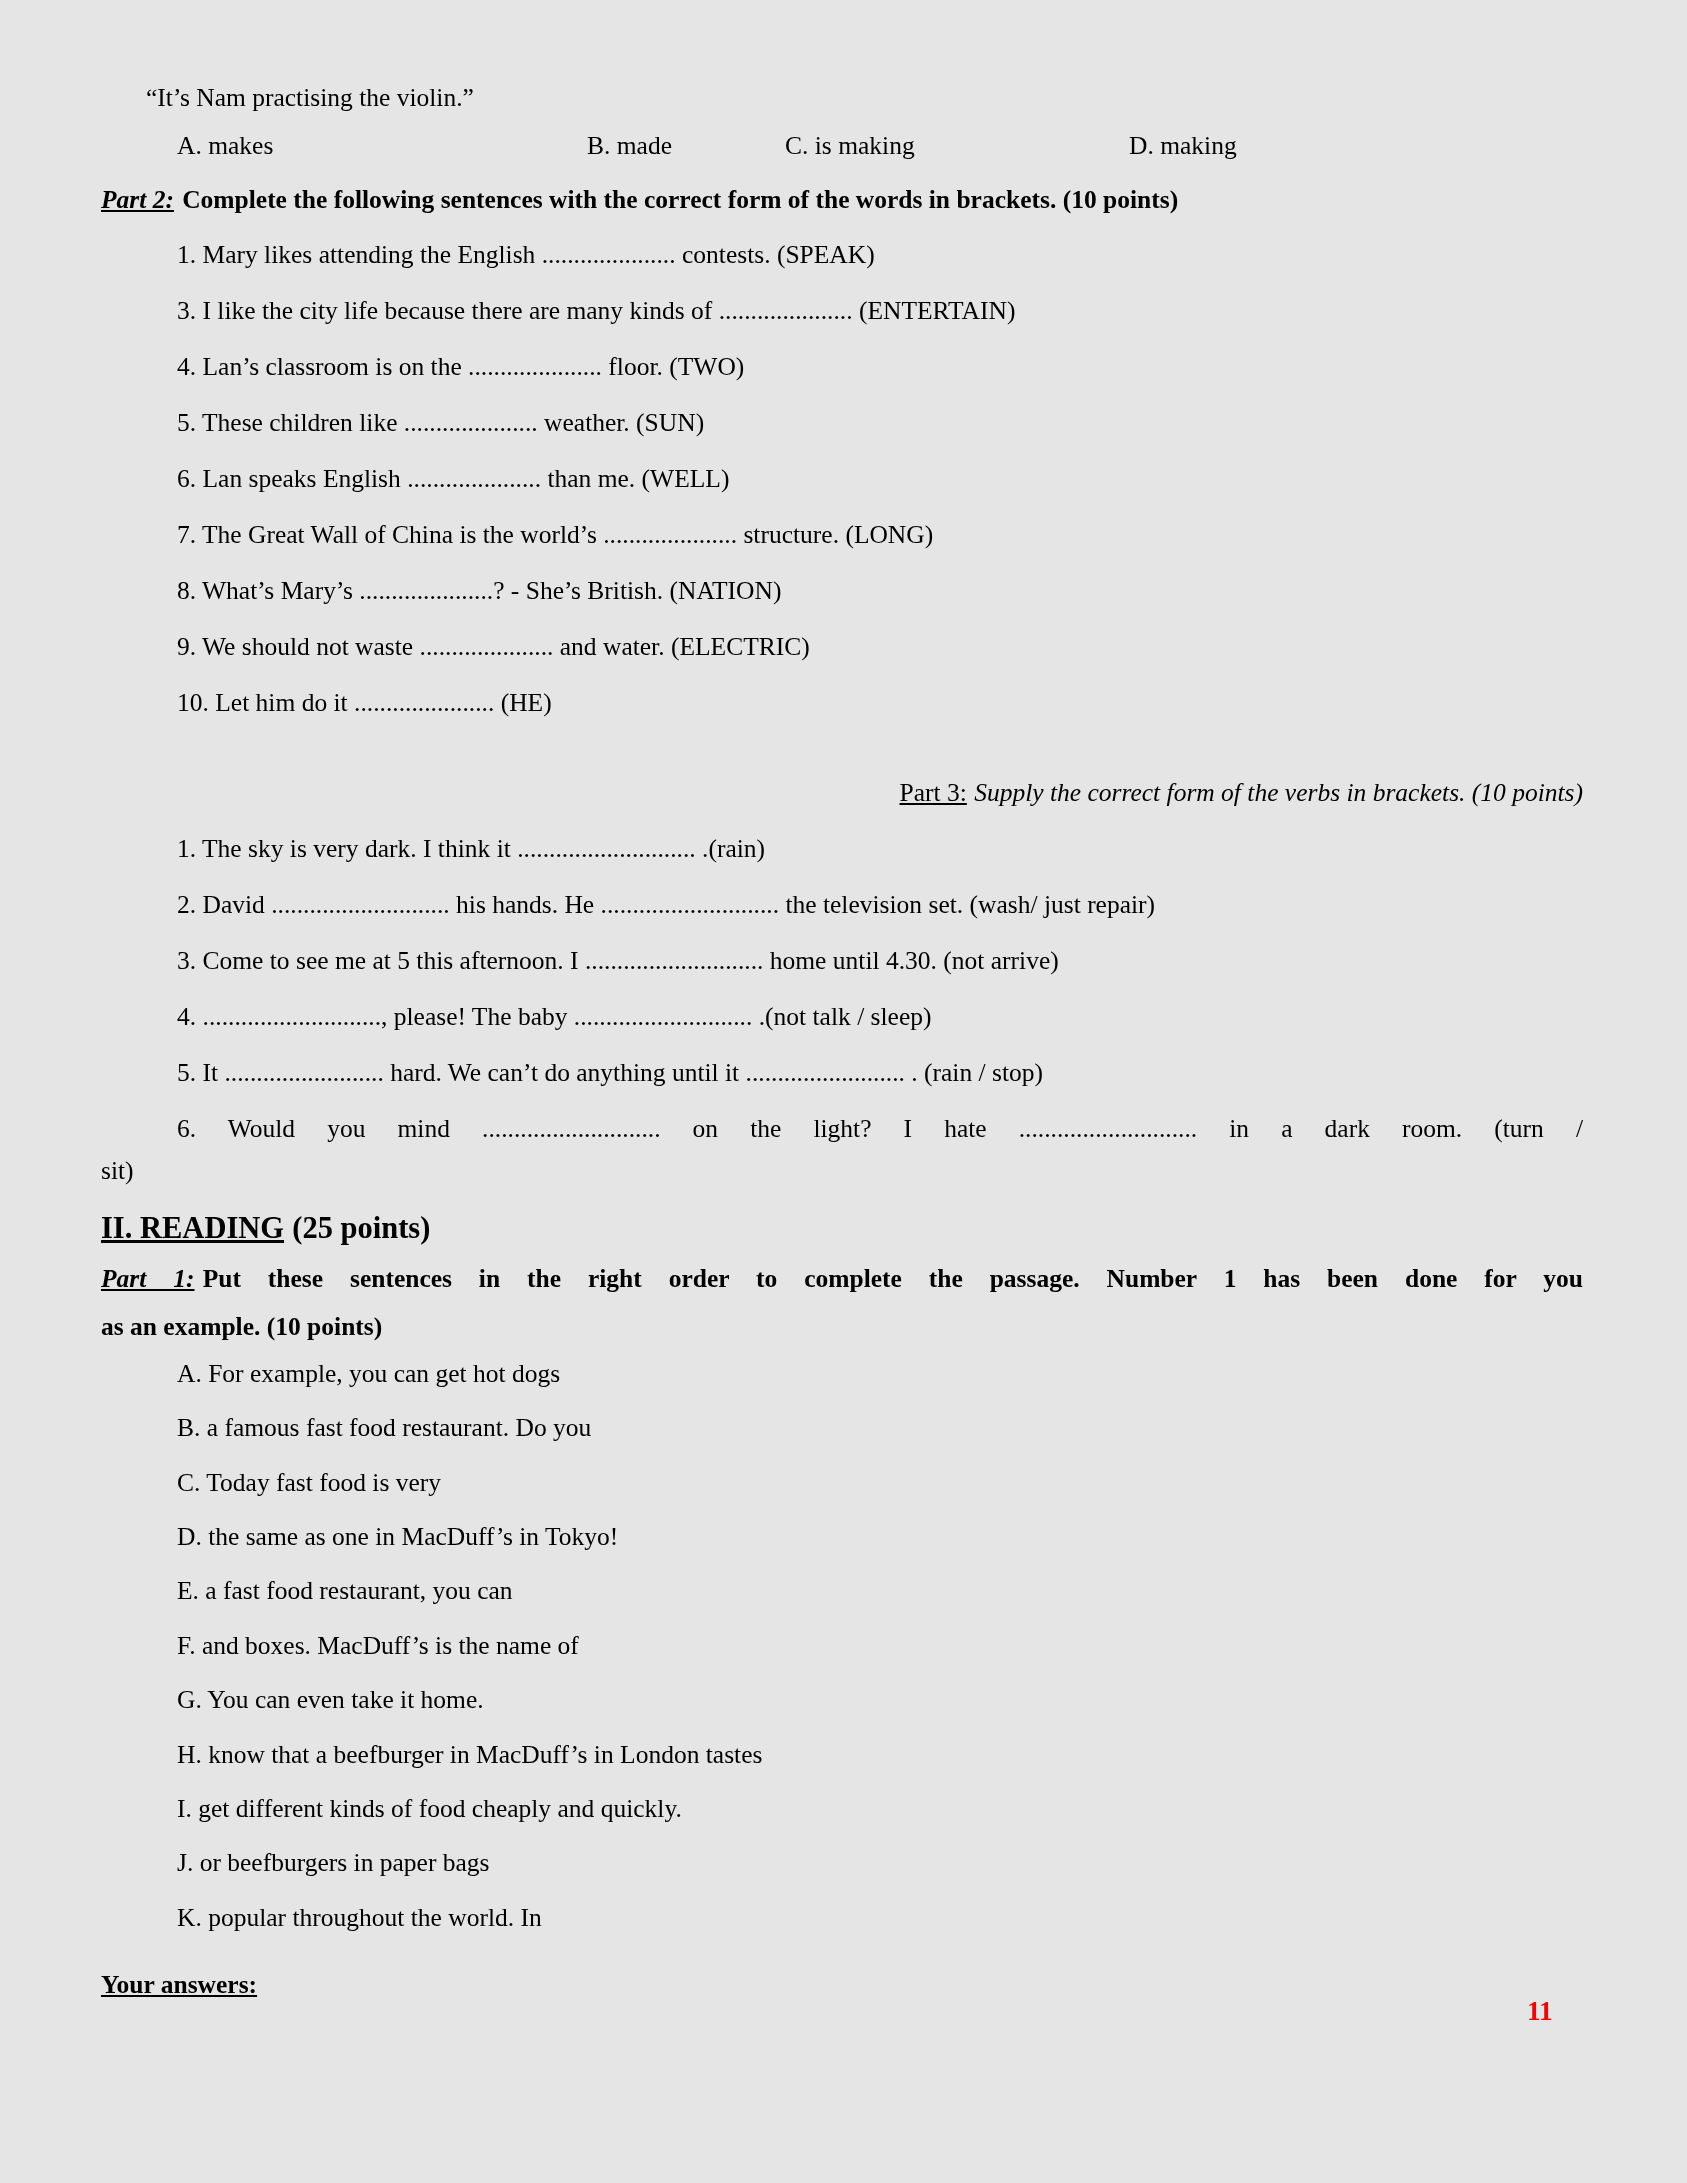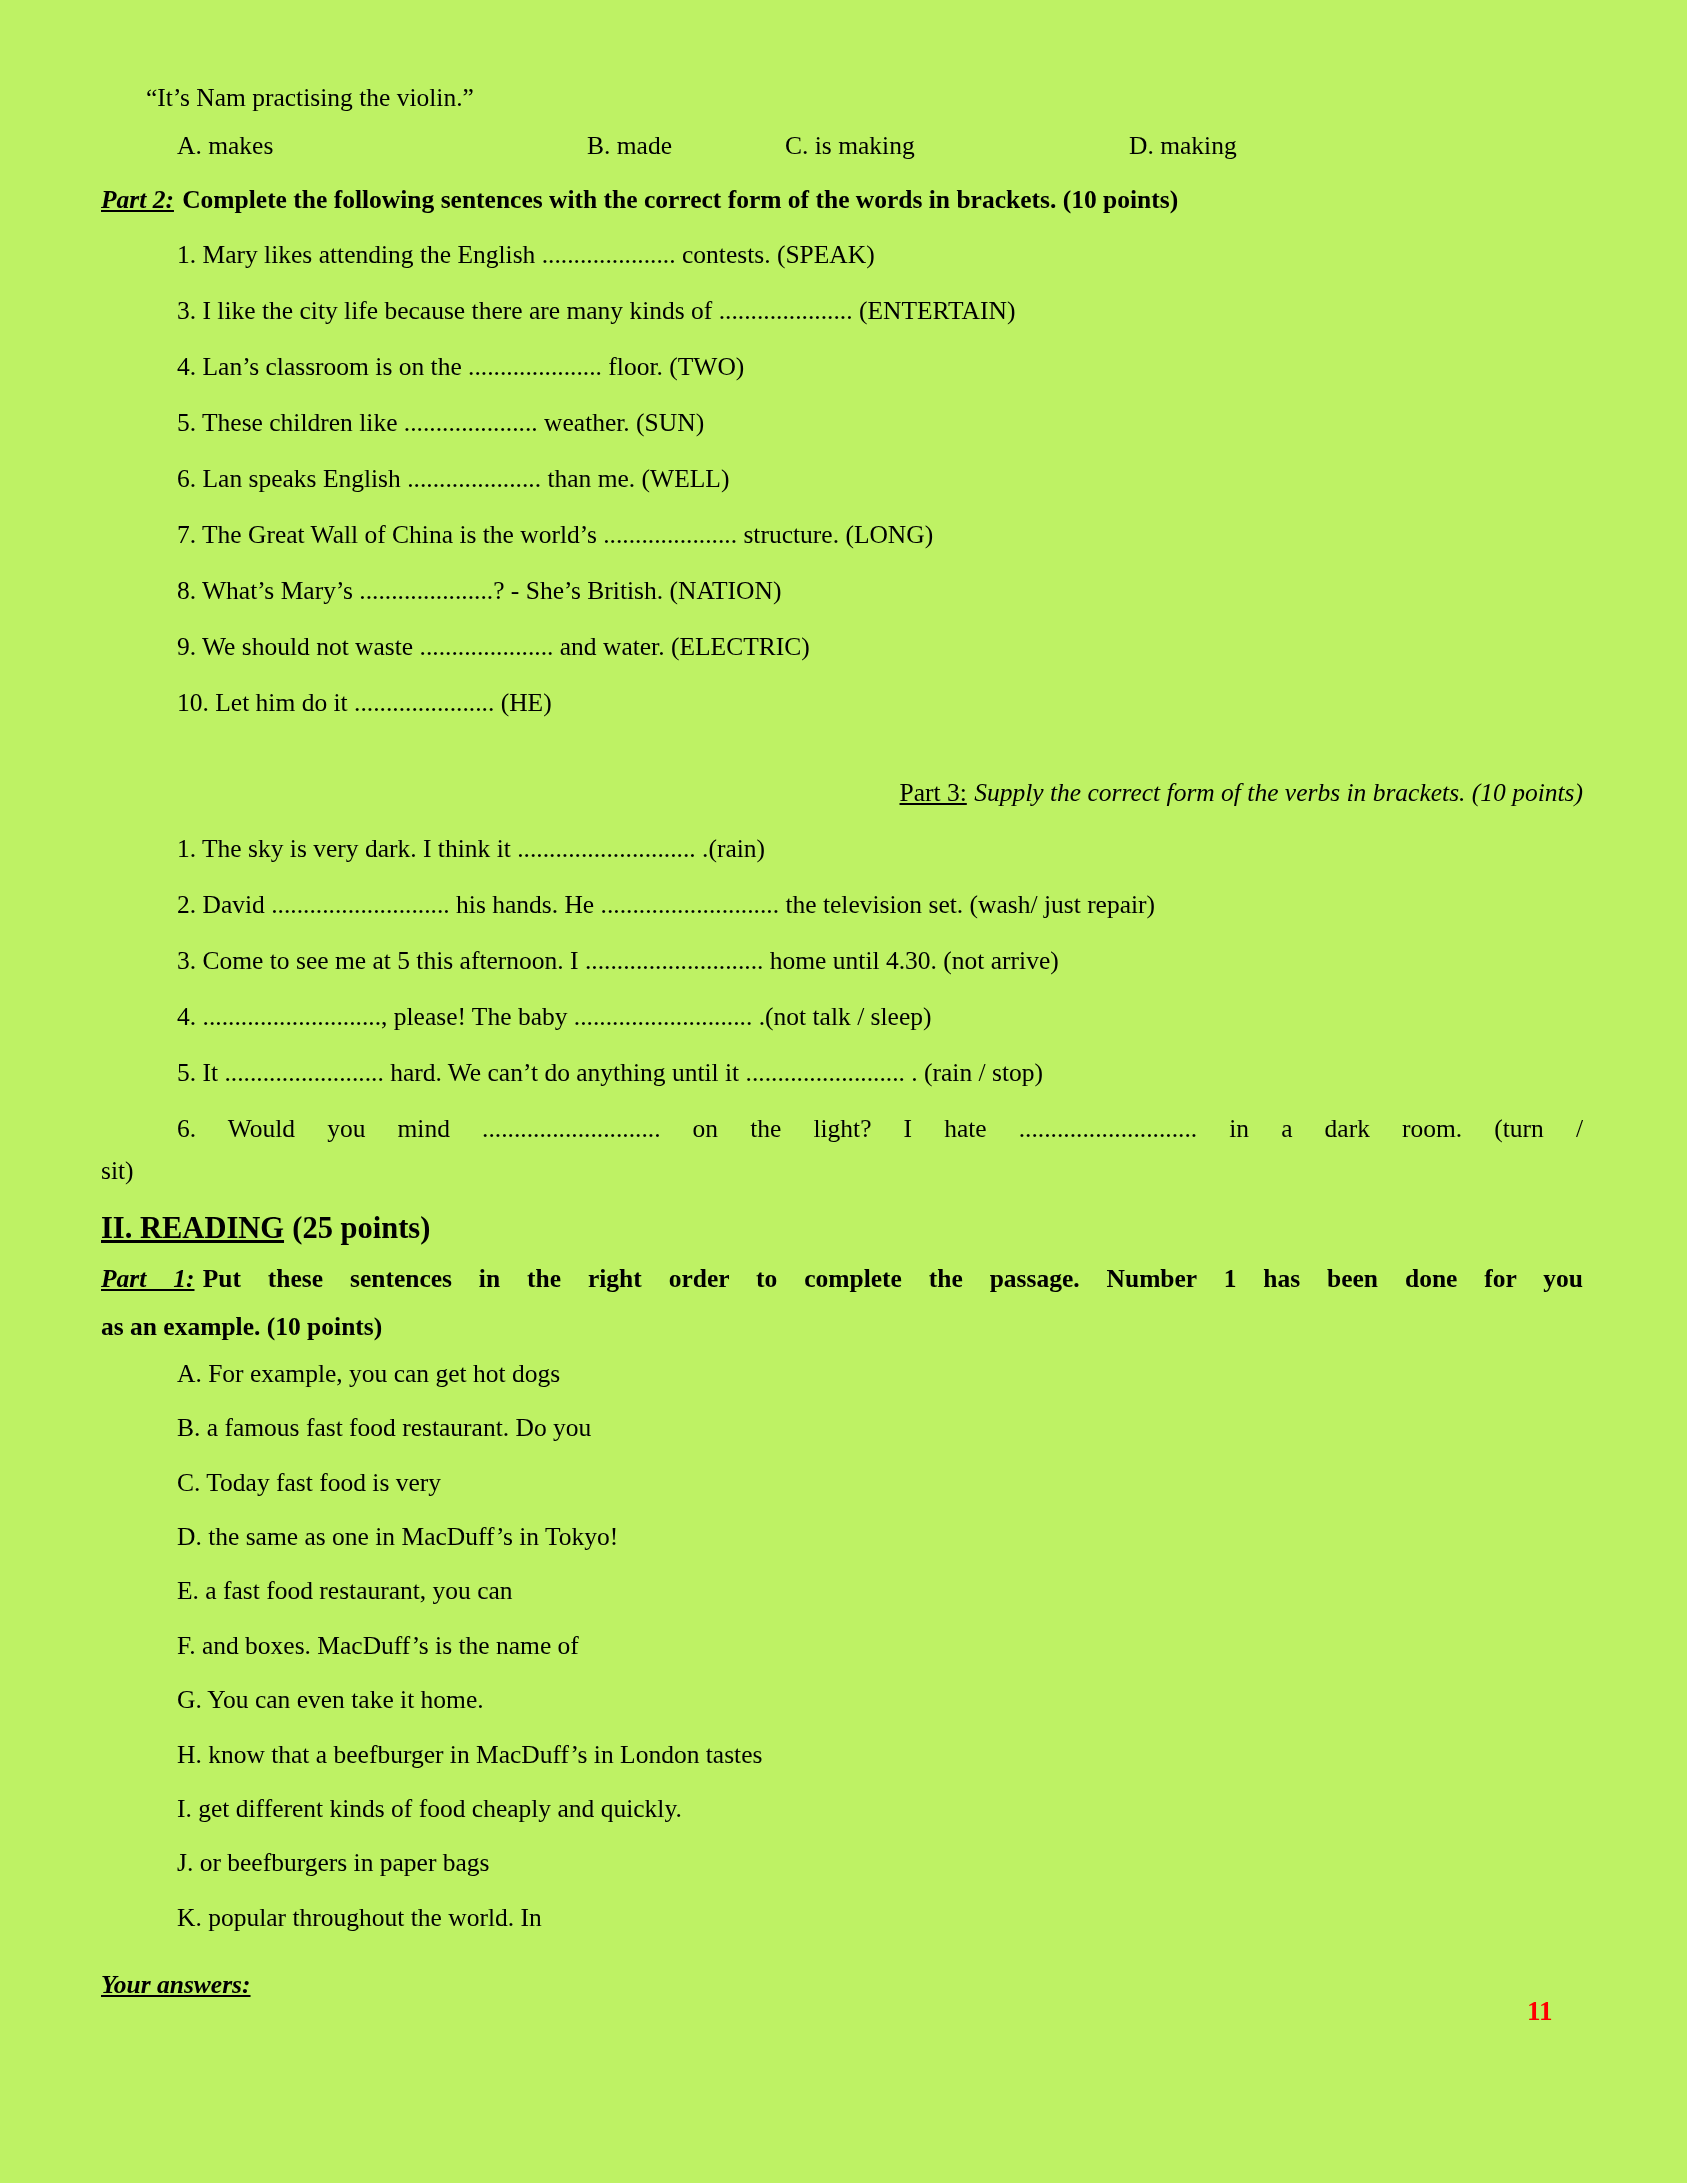--- a/index.html
+++ b/index.html
@@ -1,20 +1,20 @@
 <!DOCTYPE html>
 <html style="font-size:13px"><head>
 <meta charset="utf-8">
 <style>
   html,body{margin:0;padding:0;background:#ffffff;}
   .page{
     position:relative;
     width:1687px;height:2183px;
     box-sizing:border-box;
-    background:#bef264;
+    background:#e5e5e5;
     padding:78px 104px 0 101px;
     font-family:"Liberation Serif","DejaVu Serif",serif;
     font-size:25.5px;color:#000;
   }
   p{margin:0;line-height:42px;}
   .quote{line-height:40px;text-indent:45px;}
   .options-row{line-height:40px;margin-top:8.2px;padding-left:76px;}
   .opt{display:inline-block;}
   .opt-a{width:297px;}
   .opt-b{width:311px;text-align:center;}
@@ -30,21 +30,21 @@
   .item-wrap{margin-bottom:14px;padding-left:0;}
   .item-wrap .l1{display:block;text-indent:76px;text-align:justify;text-align-last:justify;}
   .item-wrap .l2{display:block;}
   .section-heading{margin-top:1px;font-size:30.5px;line-height:44px;font-weight:bold;}
   .section-points{margin-left:8.2px;}
   .part1-heading{margin-top:5px;font-weight:bold;line-height:48px;}
   .part1-heading .l1{display:block;text-align:justify;text-align-last:justify;}
   .part1-heading .l2{display:block;}
   .reading-items{margin-top:1.6px;}
   .reading-items .item{margin-bottom:12.4px;}
-  .your-answers{margin-top:13px;font-weight:bold;text-decoration:underline;display:inline-block;font-style:italic;}
+  .your-answers{margin-top:13px;font-weight:bold;text-decoration:underline;display:inline-block;}
   .page-number{position:absolute;top:1996px;left:1527px;font-weight:bold;font-size:27px;line-height:30px;}
 </style>
 </head>
 <body>
 
 <div class="page">
 
   <p class="quote">“It’s Nam practising the violin.”</p>
 
   <div class="options-row">

